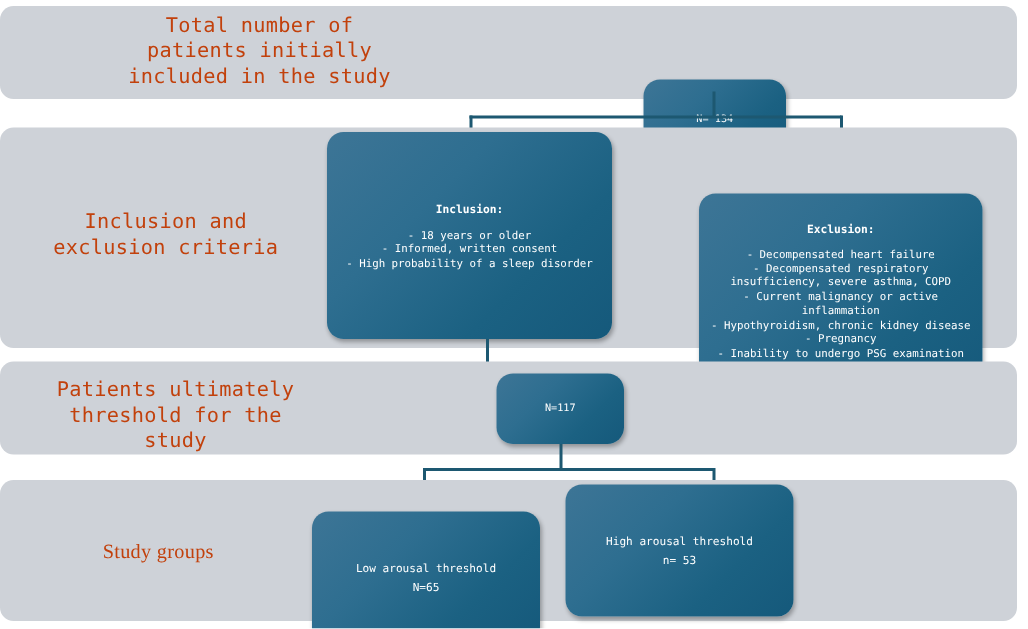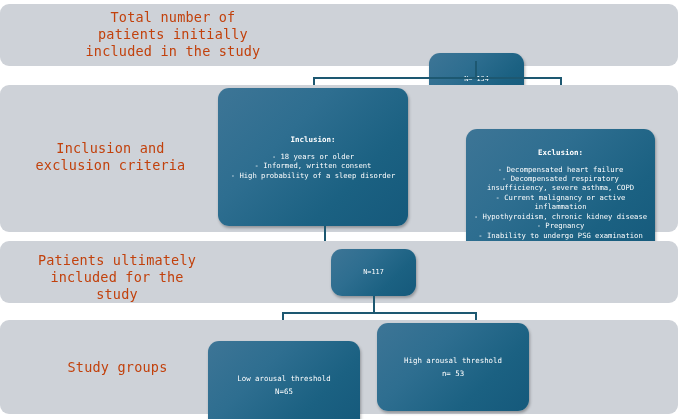--- a/index.html
+++ b/index.html
@@ -114,34 +114,34 @@
 - Hypothyroidism, chronic kidney disease
 - Pregnancy
 - Inability to undergo PSG examination
 -&lt;4 hours of sleep in polysomnography</span>
   </div>
 
   <div class="line line-v" style="left:324px; top:226px; height:26px;"></div>
 
   <div class="band" style="left:0px; top:241px; width:678px; height:62px;"></div>
   <div class="band-label" style="left:8px; top:252px; width:218px;">Patients ultimately
-included for the
+threshold for the
 study</div>
 
   <div class="node" style="left:331px; top:249px; width:85px; height:47px;">
     <span class="node-simple">N=117</span>
   </div>
 
   <div class="line line-v" style="left:373px; top:296px; height:17px;"></div>
   <div class="line line-h" style="left:282px; top:312px; width:194px;"></div>
   <div class="line line-v" style="left:282px; top:312px; height:11px;"></div>
   <div class="line line-v" style="left:475px; top:312px; height:11px;"></div>
 
   <div class="band" style="left:0px; top:320px; width:678px; height:94px;"></div>
-  <div class="band-label" style="left:20px; top:359px; width:195px;">Study groups</div>
+  <div class="band-label" style="left:8px; top:359px; width:195px;font-family:Liberation Serif, serif;">Study groups</div>
 
   <div class="node" style="left:208px; top:341px; width:152px; height:88px;">
     <span class="node-group">Low arousal threshold</span>
     <span class="node-group">N=65</span>
   </div>
 
   <div class="node" style="left:377px; top:323px; width:152px; height:88px;">
     <span class="node-group">High arousal threshold</span>
     <span class="node-group">n= 53</span>
   </div>

